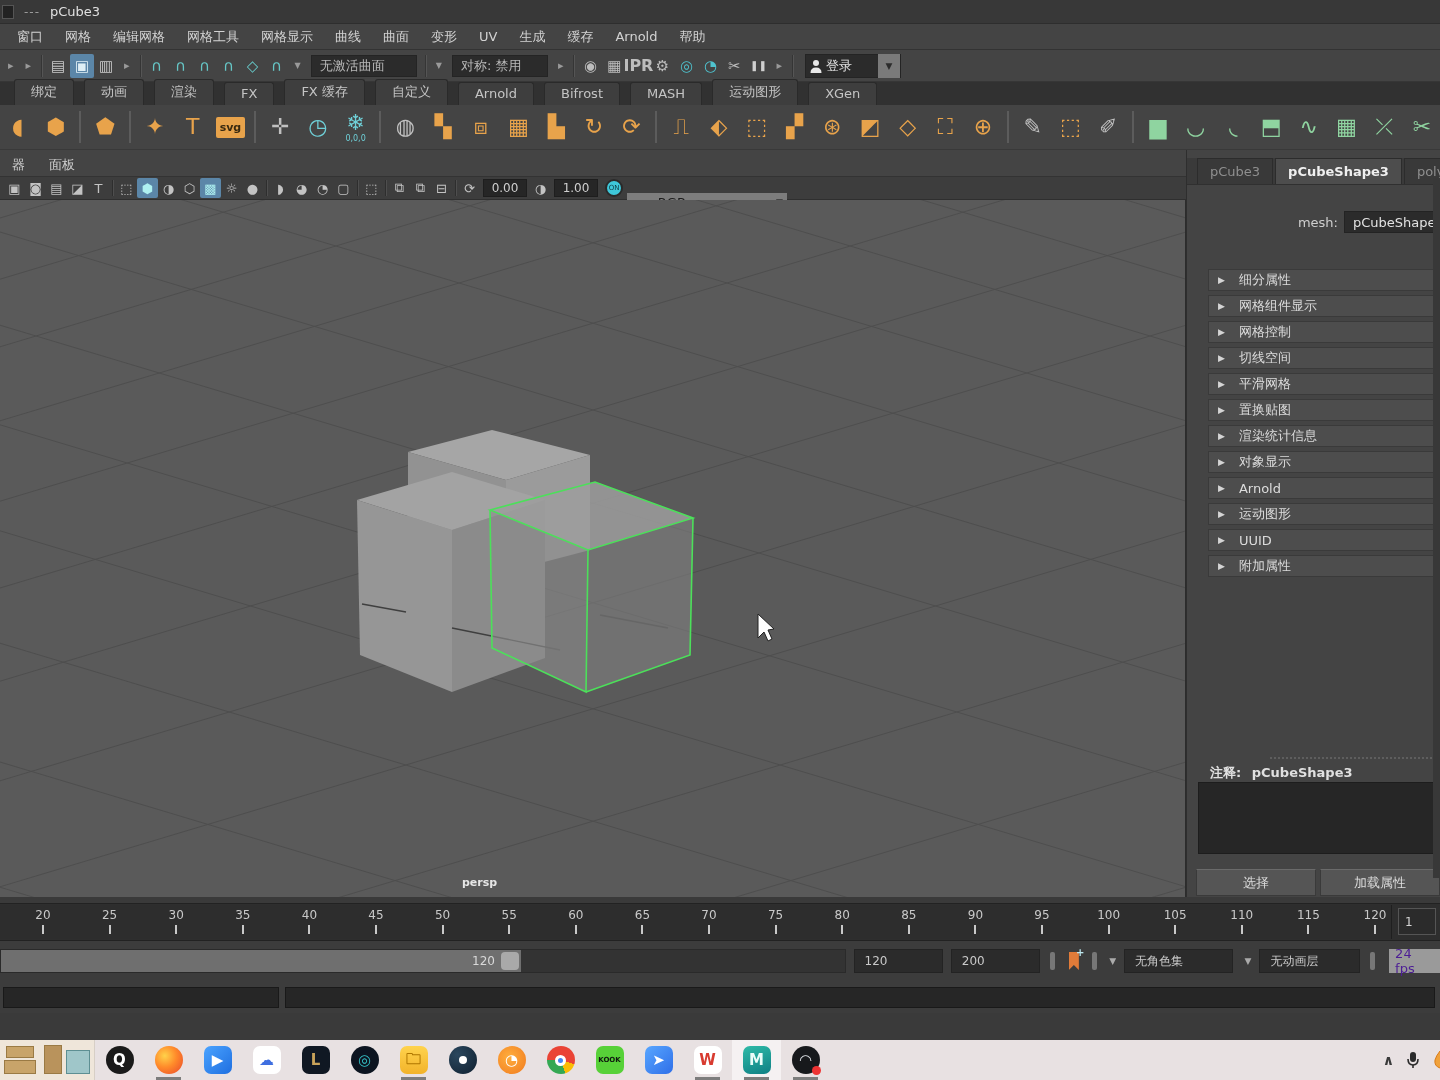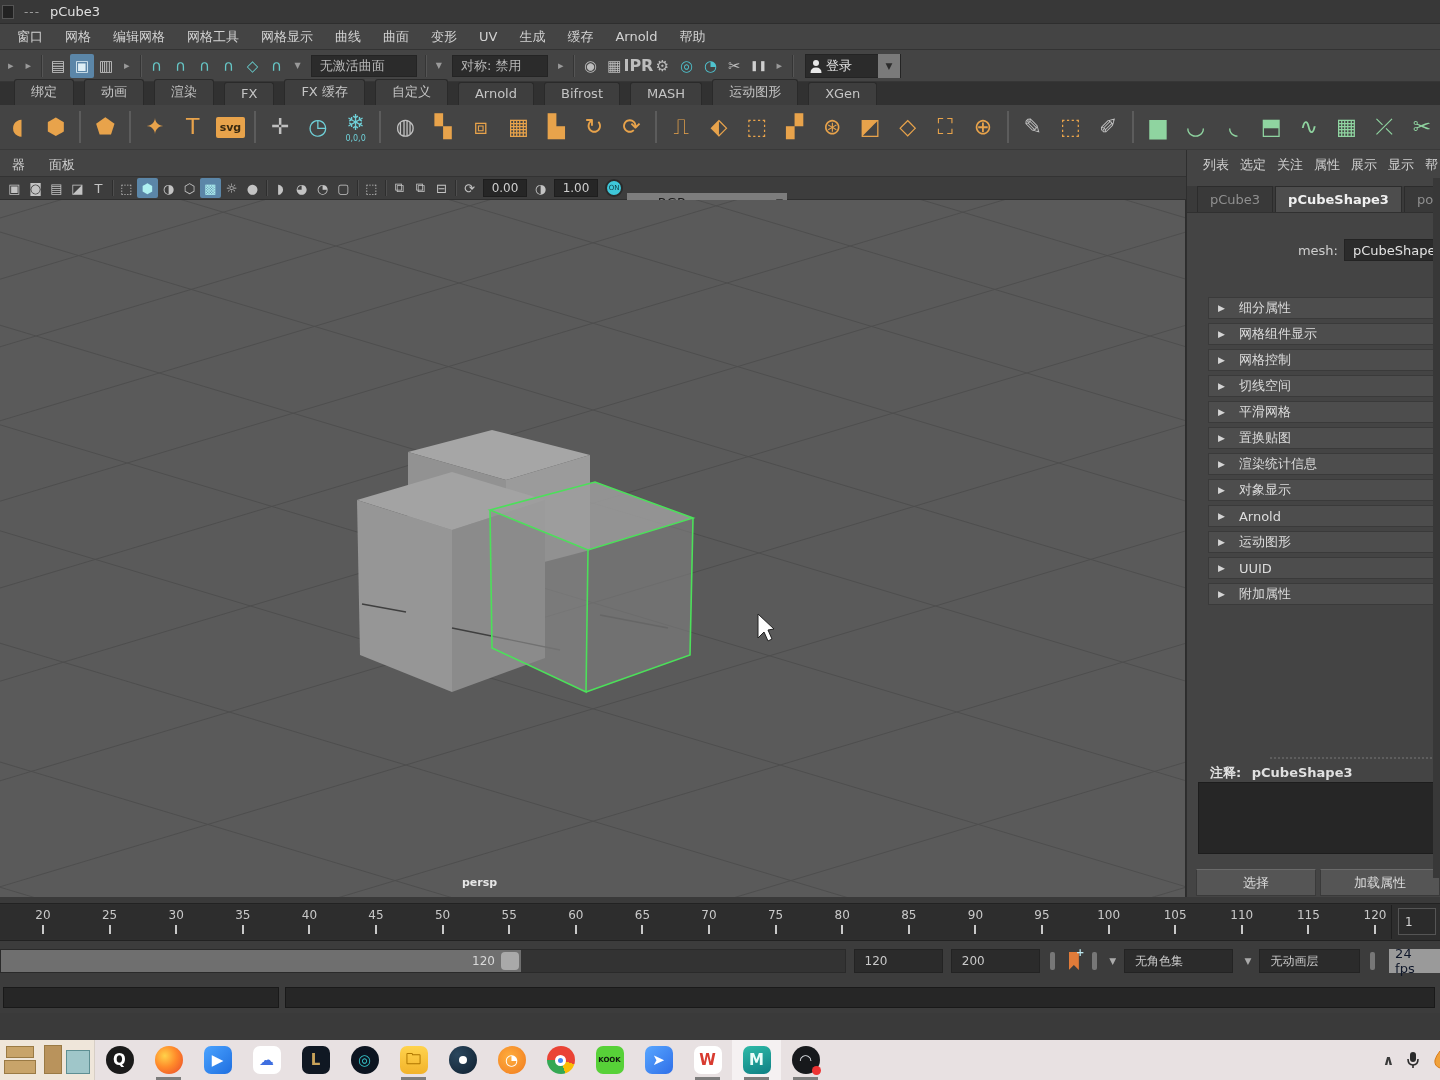--- a/index.html
+++ b/index.html
@@ -86,21 +86,21 @@
   #rangerow { left:0; top:941px; width:1440px; height:40px; background:#3c3c3c; display:flex; align-items:center; }
   #range-track { width:876px; height:24px; background:#333; border:1px solid #2a2a2a; position:relative; }
   #range-active { position:absolute; left:0; top:0; height:22px; width:520px; background:#6f6f6f; display:flex; align-items:center; justify-content:flex-end; color:#d9d9d9; font-size:12px; }
   #range-handle { width:18px; height:18px; background:#a9a9a9; border-radius:4px; margin:0 2px 0 6px; }
   .range-field { background:#2b2b2b; border:1px solid #232323; color:#c9c9c9; height:24px; width:92px; display:flex; align-items:center; padding-left:10px; margin-left:8px; font-size:12px; }
   .mini-slider { width:5px; height:18px; background:#777; border-radius:2px; margin-left:10px; }
   #key-icon { margin-left:12px; width:16px; height:22px; position:relative; }
   #key-icon .flag { position:absolute; left:2px; top:2px; width:10px; height:18px; background:#e07b39; clip-path:polygon(0 0,100% 0,100% 100%,50% 72%,0 100%); }
   #key-icon .plus { position:absolute; right:-2px; top:-3px; color:#bde8ef; font-size:10px; font-weight:bold; }
   .dd-chev { color:#aaa; font-size:9px; margin-left:12px; }
-  #fps-label { margin-left:14px; background:#9a9a9a; color:#0f172a; height:24px; display:flex; align-items:center; padding:4px 6px; font-size:13px; }
+  #fps-label { margin-left:14px; background:#9a9a9a; color:#4c1d95; height:24px; display:flex; align-items:center; padding:4px 6px; font-size:13px; }
 
   
   #cmdrow { left:0; top:981px; width:1440px; height:32px; background:#3c3c3c; display:flex; align-items:center; gap:6px; padding-left:3px; }
   #cmd-input { width:276px; height:21px; background:#262626; border:1px solid #191919; }
   #cmd-result { width:1150px; height:21px; background:#262626; border:1px solid #191919; }
   #helprow { left:0; top:1013px; width:1440px; height:27px; background:#3a3a3a; }
 
   
   #taskbar { left:0; top:1040px; width:1440px; height:40px; background:#e8e1e2; display:flex; align-items:center; }
   .tb-item { width:49px; height:40px; display:flex; align-items:center; justify-content:center; position:relative; }
@@ -431,29 +431,20 @@
 
     <g>
       <polygon points="758,414 758,438 764,432 768,441 772,439 768,430 774,429" fill="#fff" stroke="#222" stroke-width="1"></polygon>
     </g>
   </svg>
   <span id="persp-label">persp</span>
 </div>
 <div id="vp-gap" class="abs"></div>
 
 <div id="ae" class="abs">
-  <div id="ae-menus">
-      <div class="ae-menu">列表</div>
-      <div class="ae-menu">选定</div>
-      <div class="ae-menu">关注</div>
-      <div class="ae-menu">属性</div>
-      <div class="ae-menu">展示</div>
-      <div class="ae-menu">显示</div>
-      <div class="ae-menu">帮</div>
-    </div>
   <div id="ae-tabs">
       <div class="ae-tab">pCube3</div>
       <div class="ae-tab active">pCubeShape3</div>
       <div class="ae-tab">polyCube</div>
     </div>
   <div id="ae-mesh-row">
     <span id="ae-mesh-label">mesh:</span>
     <span id="ae-mesh-field">pCubeShape3</span>
   </div>
   <div id="ae-sections">

